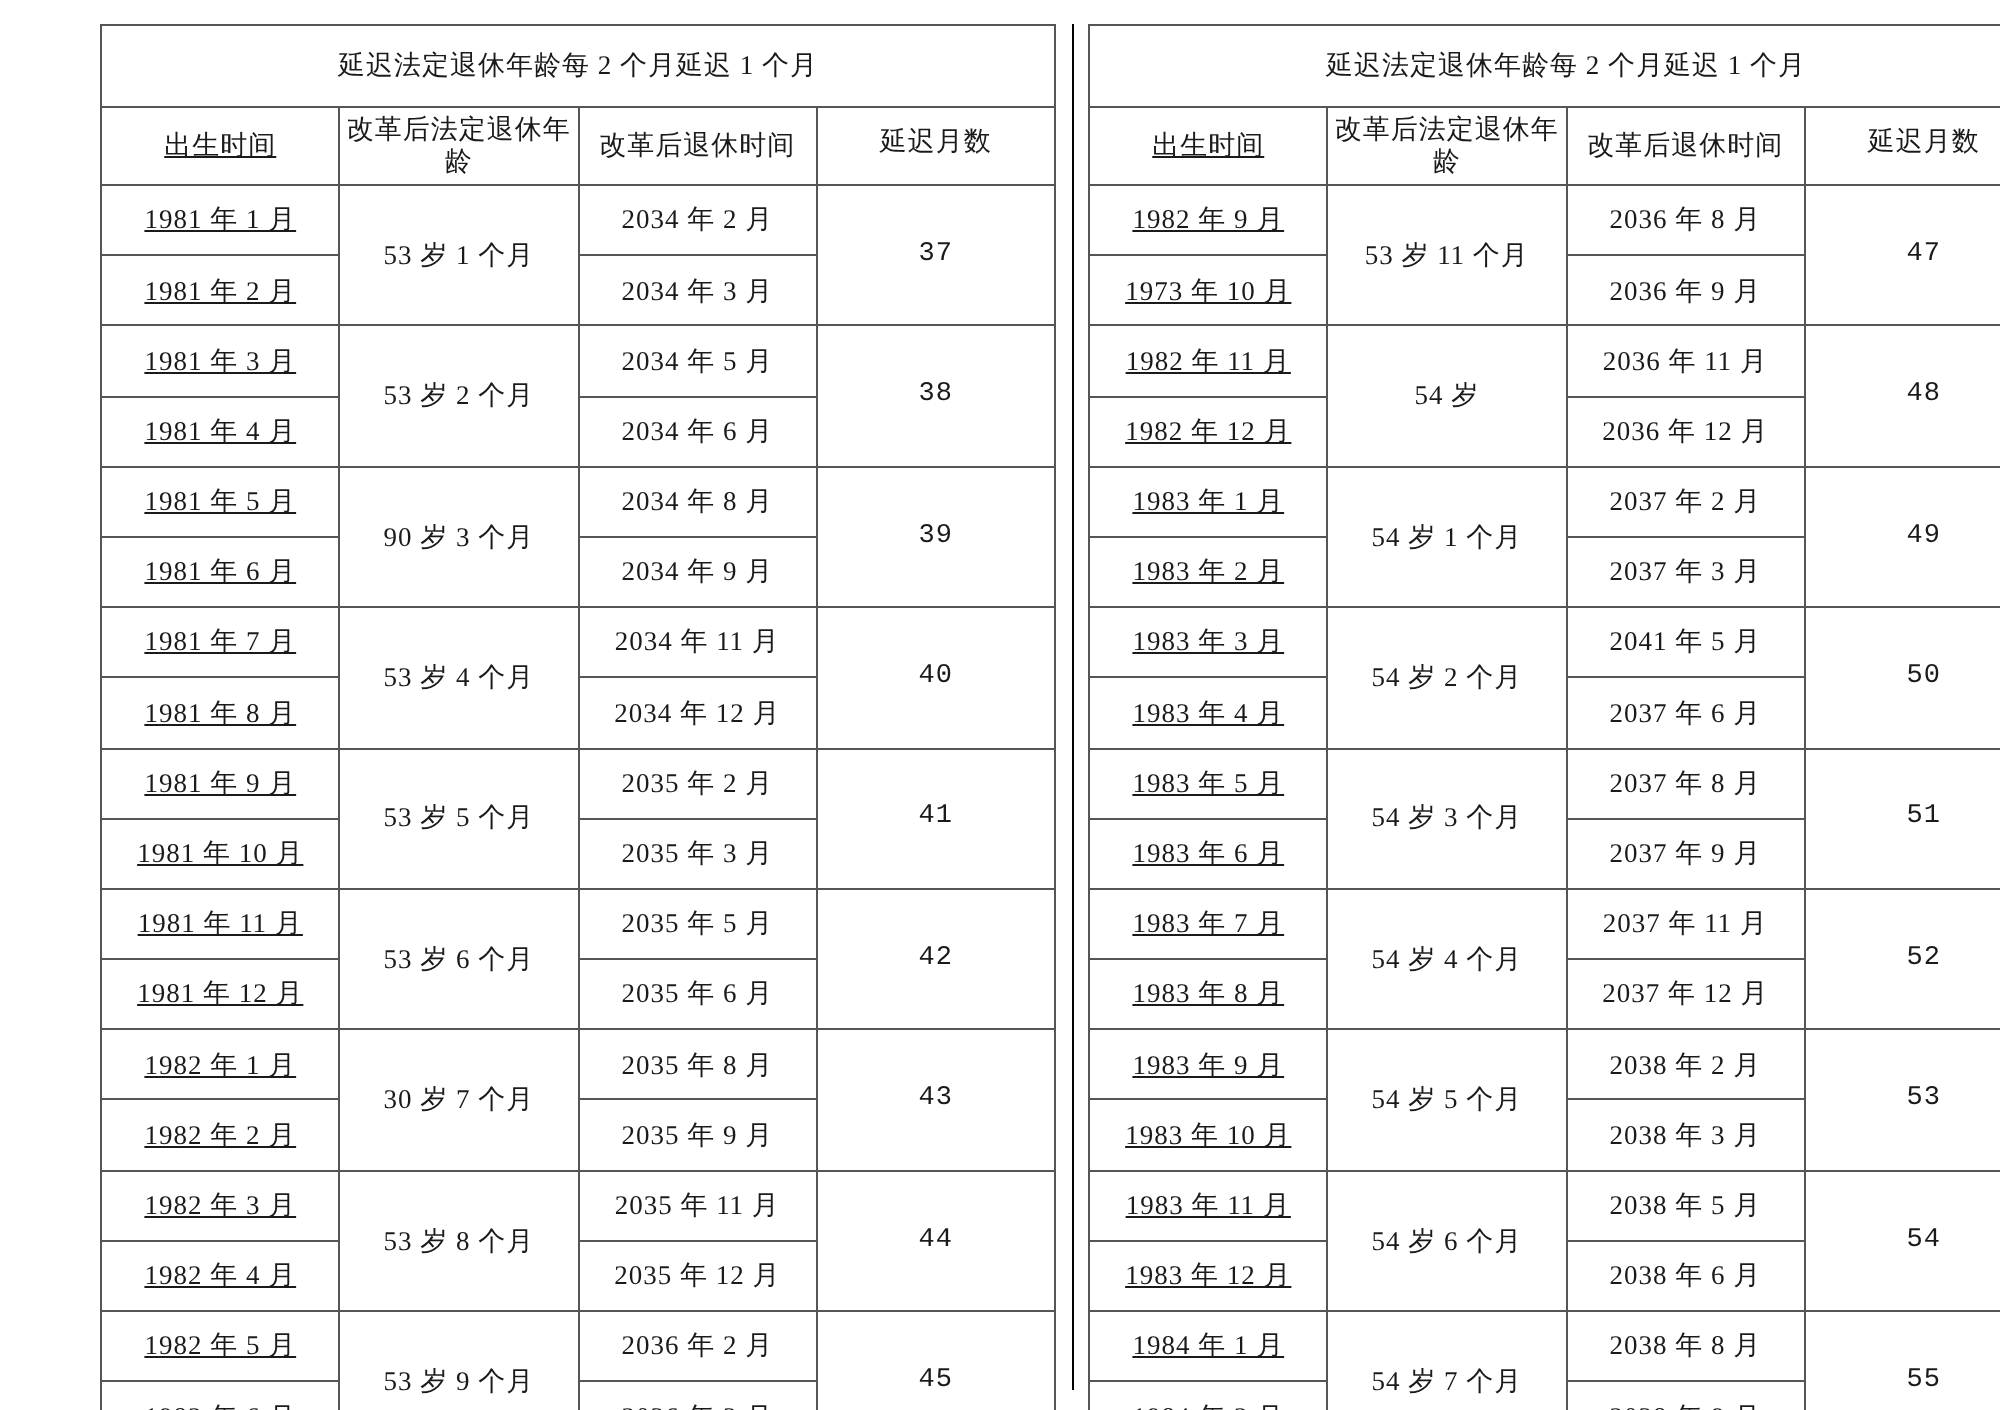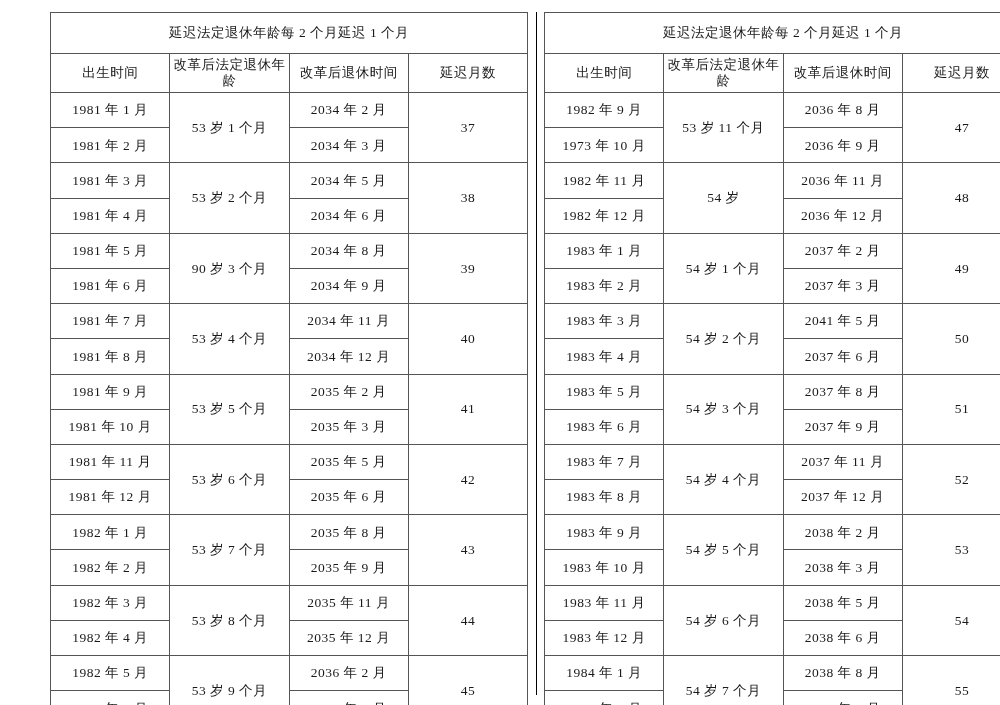--- a/index.html
+++ b/index.html
@@ -54,24 +54,24 @@
     border-bottom: 1px solid #555;
   }
   .head-cell {
     height: 38px;
     font-size: 13.5px;
     letter-spacing: 1px;
   }
   .data-cell {
     height: 34.2px;
   }
-  .col-birth { width: 105px; }
+  .col-birth { width: 105px; text-decoration: underline; }
   .col-age { width: 170px; }
   .col-retire { width: 140px; }
-  .col-delay { width: 63px; }
+  .col-delay { width: 63px; font-family: Liberation Mono, monospace; }
   .divider {
     position: absolute;
     left: 500px;
     top: 12px;
     bottom: 10px;
     width: 1px;
     background: #000;
   }
 </style>
 </head>
@@ -146,21 +146,21 @@
             <td class="data-cell col-age" rowspan="2">53 岁 6 个月</td>
             <td class="data-cell col-retire">2035 年 5 月</td>
             <td class="data-cell col-delay" rowspan="2">42</td>
           </tr>
           <tr>
             <td class="data-cell col-birth">1981 年 12 月</td>
             <td class="data-cell col-retire">2035 年 6 月</td>
           </tr>
           <tr>
             <td class="data-cell col-birth">1982 年 1 月</td>
-            <td class="data-cell col-age" rowspan="2">53 岁 7 个月</td>
+            <td class="data-cell col-age" rowspan="2">30 岁 7 个月</td>
             <td class="data-cell col-retire">2035 年 8 月</td>
             <td class="data-cell col-delay" rowspan="2">43</td>
           </tr>
           <tr>
             <td class="data-cell col-birth">1982 年 2 月</td>
             <td class="data-cell col-retire">2035 年 9 月</td>
           </tr>
           <tr>
             <td class="data-cell col-birth">1982 年 3 月</td>
             <td class="data-cell col-age" rowspan="2">53 岁 8 个月</td>

